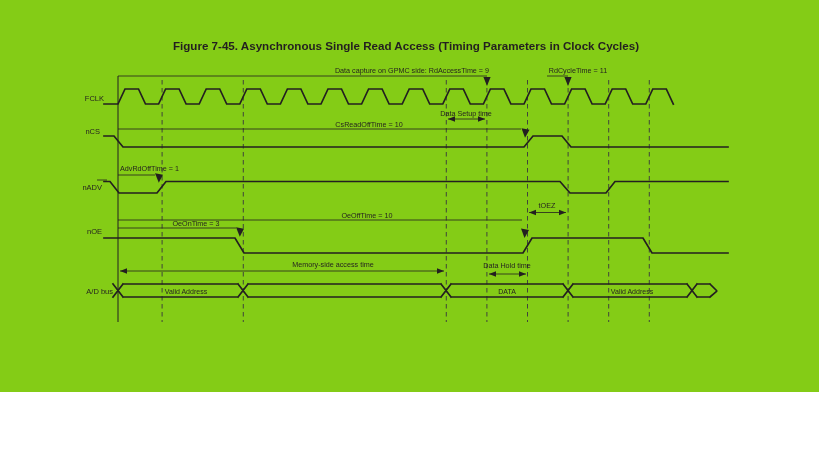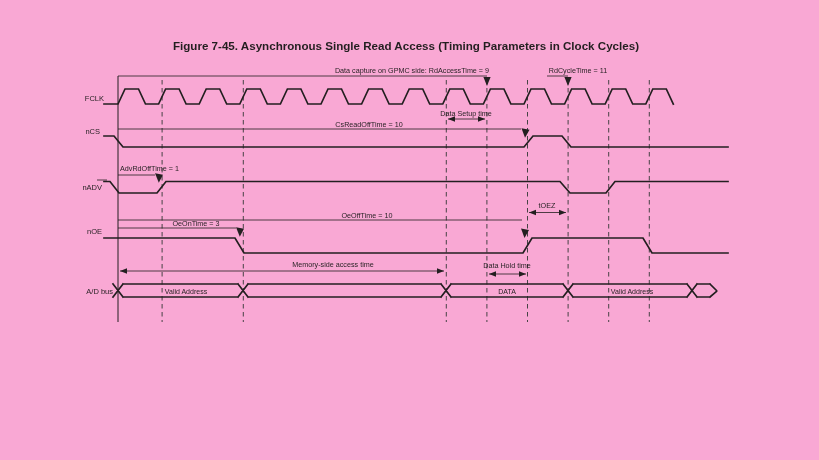--- a/index.html
+++ b/index.html
@@ -1,16 +1,16 @@
 <!DOCTYPE html>
 <html><head>
 <meta charset="utf-8">
 <style>
   html,body{margin:0;padding:0;background:#ffffff;}
-  .page{position:relative;width:819px;height:460px;background:#f9a8d4;overflow:hidden;
+  .page{position:relative;width:819px;height:392px;background:#84cc16;overflow:hidden;
         font-family:"Liberation Sans", sans-serif;}
   svg{display:block;}
   text{fill:#231f20;font-family:"Liberation Sans", sans-serif;}
   .title{font-size:11.6px;font-weight:bold;}
   .ann{font-size:7.2px;}
   .sig{font-size:7.5px;}
   .buslbl{font-size:7px;}
   .wave{stroke:#231f20;stroke-width:1.7;fill:none;stroke-linejoin:miter;stroke-linecap:square;}
   .thin{stroke:#231f20;stroke-width:0.8;fill:none;}
   .dashed{stroke:#3d3d3d;stroke-width:0.95;stroke-dasharray:4.5,3.5;}

